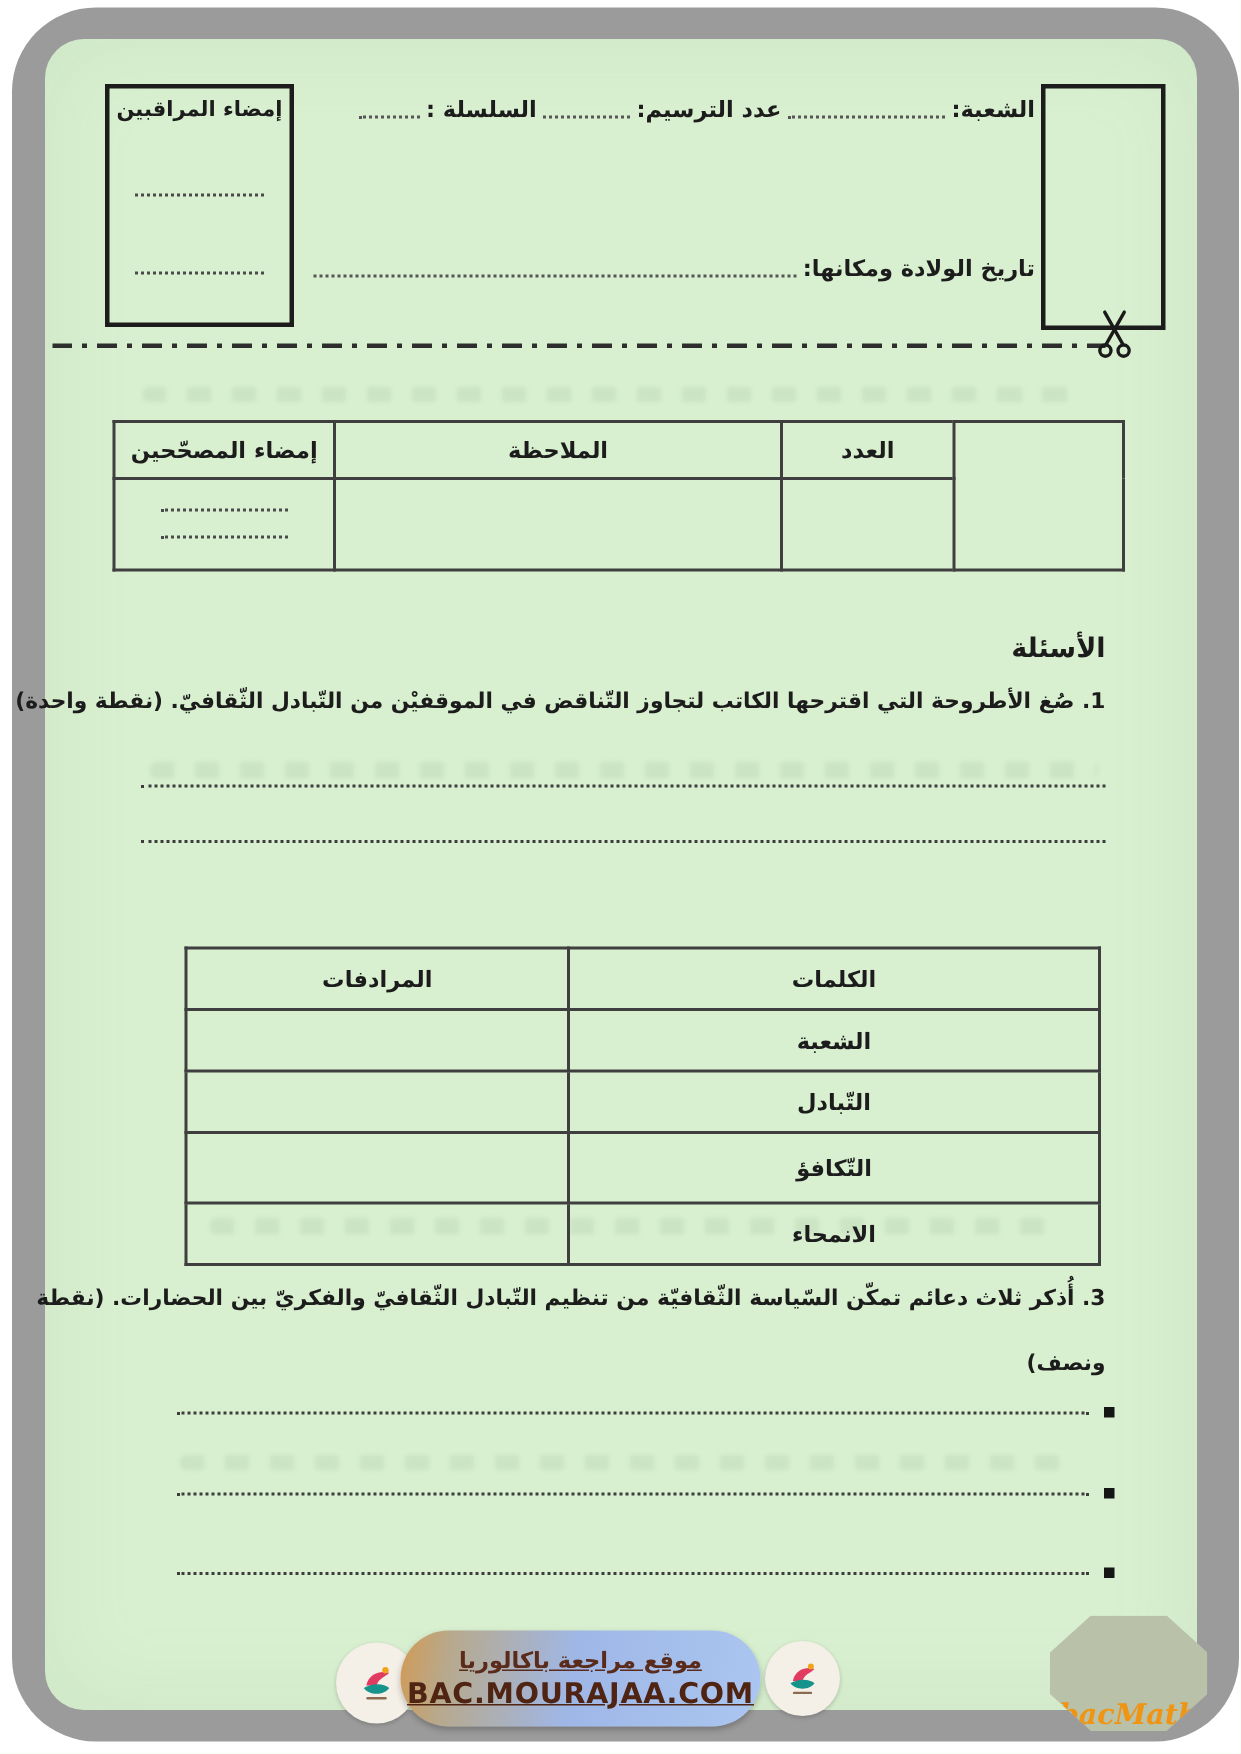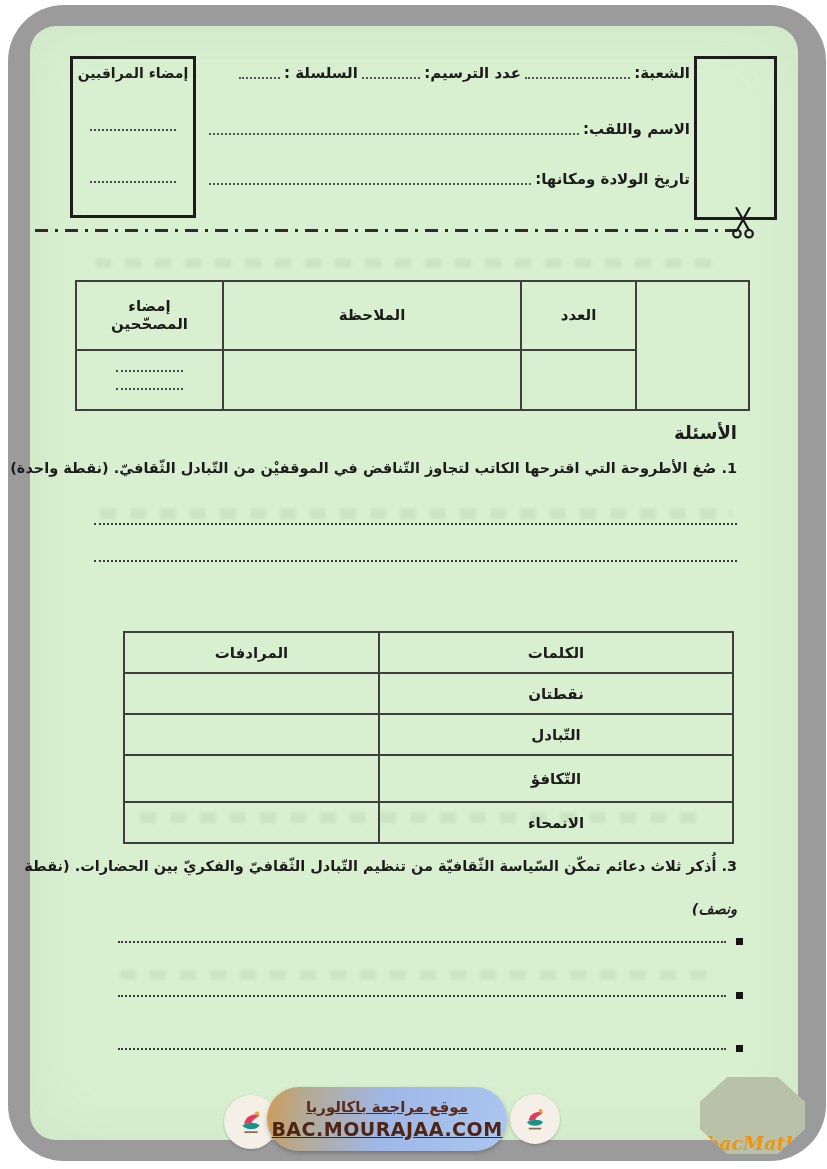--- a/index.html
+++ b/index.html
@@ -21,21 +21,21 @@
   .hrow .lbl{white-space:nowrap;padding-bottom:2px;}
   .dotfill{border-bottom:2px dotted #555;height:0;margin:0 4px 5px 4px;}
   .f18{flex-grow:1.8;} .f10{flex-grow:1;} .f07{flex-grow:.7;} .fgrow{flex-grow:1;}
   
   .cutline{left:35px;top:229px;width:702px;height:3px;
     background:repeating-linear-gradient(90deg,#2e2e2e 0 13px,transparent 13px 20px,#2e2e2e 20px 23px,transparent 23px 30px);}
   
   table{border-collapse:collapse;direction:rtl;}
   .marks-table{left:75px;top:280px;}
   .marks-table td,.marks-table th{border:2px solid #3f3f3f;font-weight:700;font-size:15px;text-align:center;
-    vertical-align:middle;padding:15px;background:transparent;}
+    vertical-align:middle;padding:0;background:transparent;}
   .syn-table{left:123px;top:631px;}
   .syn-table td,.syn-table th{border:2px solid #3f3f3f;font-weight:700;font-size:15px;text-align:center;
     vertical-align:middle;padding:0;}
   .sig-dots{width:58%;margin:0 auto;border-bottom:2px dotted #4a4a4a;height:0;}
   
   .rtl-line{direction:rtl;font-weight:700;white-space:nowrap;font-size:14.5px;}
   .q-title{font-size:18px;font-weight:700;direction:rtl;}
   .ans-line{border-bottom:2px dotted #3c3c3c;height:0;}
   .bullet-row{direction:rtl;display:flex;align-items:flex-end;}
   .bullet{width:7px;height:7px;background:#151515;margin-bottom:1px;flex:0 0 auto;}
@@ -69,24 +69,20 @@
 
   <div class="abs hrow" style="left:235px;right:137px;top:64px;">
     <span class="lbl">الشعبة:</span>
     <span class="dotfill f18"></span>
     <span class="lbl">عدد الترسيم:</span>
     <span class="dotfill f10"></span>
     <span class="lbl">السلسلة :</span>
     <span class="dotfill f07"></span>
   </div>
 
-  <div class="abs hrow" style="left:205px;right:137px;top:120px;">
-    <span class="lbl">الاسم واللقب:</span>
-    <span class="dotfill fgrow"></span>
-  </div>
 
   <div class="abs hrow" style="left:205px;right:137px;top:170px;">
     <span class="lbl">تاريخ الولادة ومكانها:</span>
     <span class="dotfill fgrow"></span>
   </div>
 
   <div class="abs sup-box">
     <div class="sup-title">إمضاء المراقبين</div>
     <div class="sup-line" style="top:70px;"></div>
     <div class="sup-line" style="top:122px;"></div>
@@ -143,40 +139,40 @@
     <colgroup>
         <col style="width:354px">
         <col style="width:255px">
       </colgroup>
     <tbody>
         <tr style="height:41px;">
       <th>الكلمات</th>
       <th>المرادفات</th>
     </tr>
     <tr style="height:41px;">
-      <td>نقطتان</td>
+      <td>الشعبة</td>
       <td></td>
     </tr>
     <tr style="height:41px;">
       <td>التّبادل</td>
       <td></td>
     </tr>
     <tr style="height:47px;margin-top:25px;">
       <td>التّكافؤ</td>
       <td></td>
     </tr>
     <tr style="height:41px;">
       <td>الانمحاء</td>
       <td></td>
     </tr>
   </tbody>
     </table>
 
   <div class="abs rtl-line" style="right:90px;top:858px;">3. أُذكر ثلاث دعائم تمكّن السّياسة الثّقافيّة من تنظيم التّبادل الثّقافيّ والفكريّ بين الحضارات. (نقطة</div>
-  <div class="abs rtl-line" style="right:90px;top:901px;font-style:italic;">ونصف)</div>
+  <div class="abs rtl-line" style="right:90px;top:901px;">ونصف)</div>
 
   <div class="abs bullet-row" style="left:118px;right:84px;top:930px;height:16px;">
     <span class="bullet"></span>
     <span class="bullet-line"></span>
   </div>
   <div class="abs bullet-row" style="left:118px;right:84px;top:984px;height:16px;">
     <span class="bullet"></span>
     <span class="bullet-line"></span>
   </div>
   <div class="abs bullet-row" style="left:118px;right:84px;top:1037px;height:16px;">

